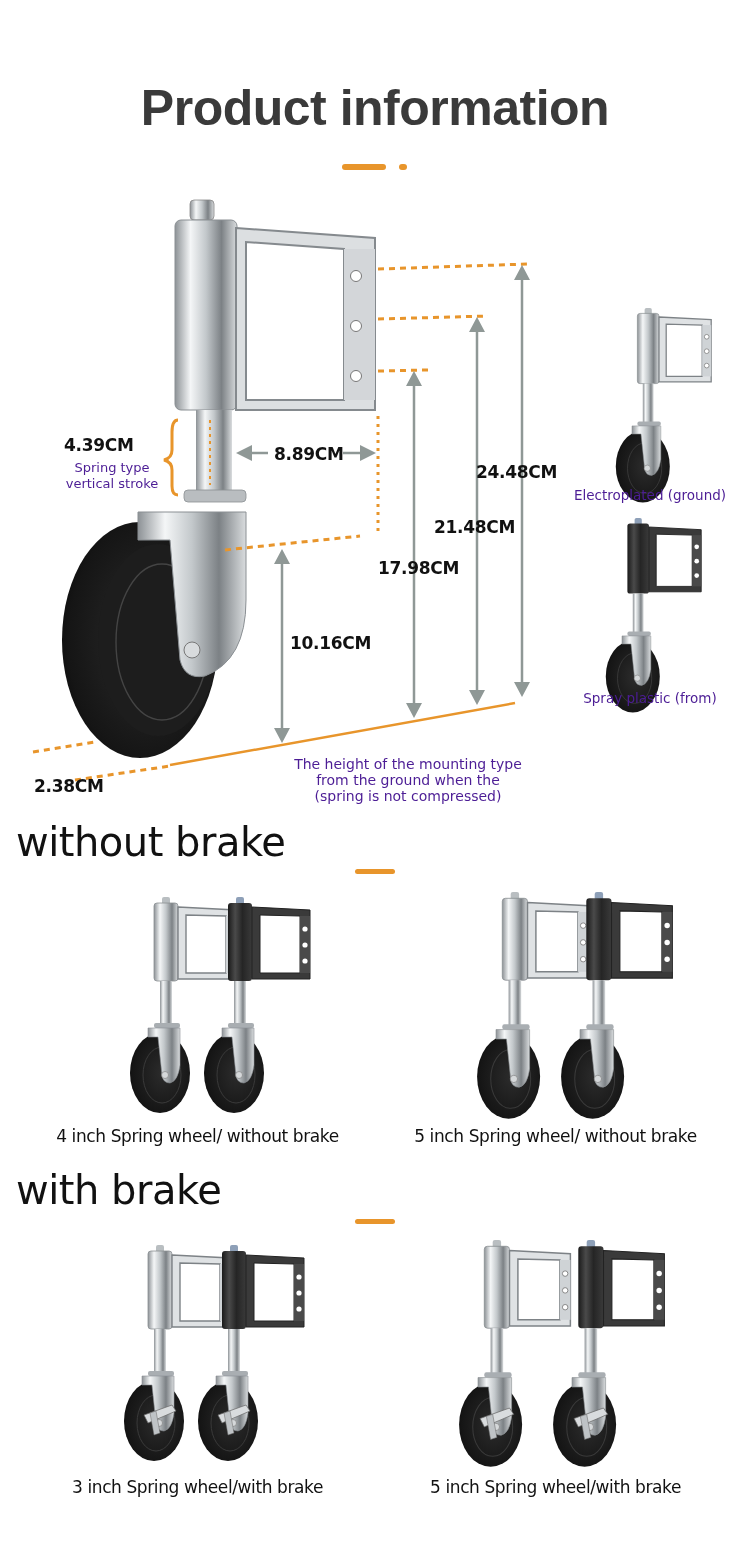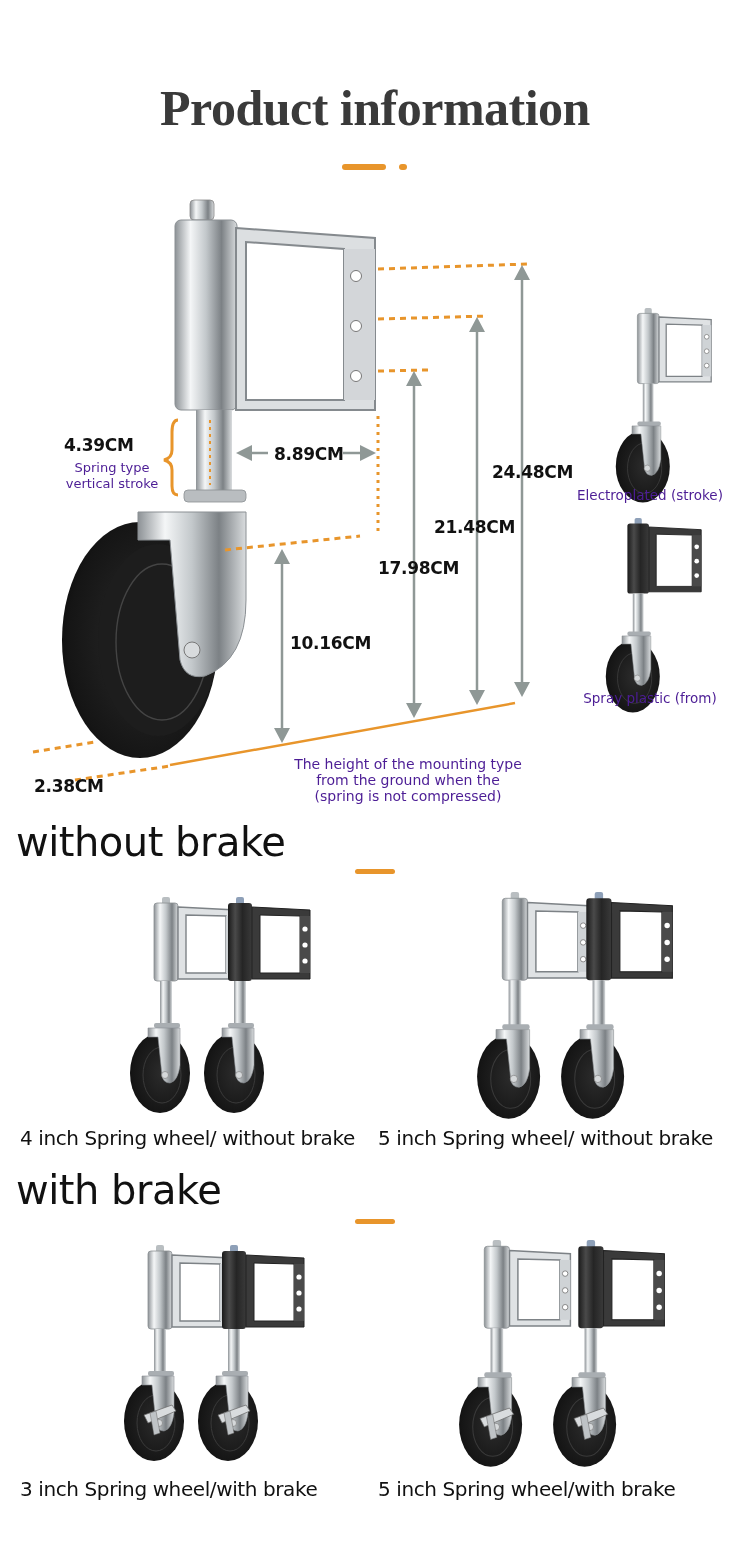--- a/index.html
+++ b/index.html
@@ -1,28 +1,28 @@
 <!DOCTYPE html>
 <html><head>
 <meta charset="utf-8">
 <style>
   * { margin: 0; padding: 0; box-sizing: border-box; }
   html, body { width: 750px; height: 1556px; background: #ffffff; overflow: hidden; }
   body { position: relative; font-family: "Liberation Sans", "DejaVu Sans", sans-serif; color: #111; }
   .abs { position: absolute; }
   .title {
     left: 0; width: 750px; top: 78px; text-align: center;
-    font-family: Liberation Serif, serif; font-weight: bold;
+    font-family: Liberation Sans, sans-serif; font-weight: bold;
     font-size: 50px; color: #3a3a3a; letter-spacing: -0.5px; line-height: 60px;
   }
   .accent-bar { background: #e8952b; border-radius: 3px; height: 6px; }
   .dim-label { font-family: "DejaVu Sans", sans-serif; font-weight: bold; color: #111; font-size: 17px; white-space: nowrap; letter-spacing: -0.3px; }
   .small-text { font-family: "DejaVu Sans", sans-serif; font-size: 13px; color: #4c1d95; text-align: center; line-height: 16px; white-space: nowrap; }
   .section-title { left: 16px; width: 750px; text-align: left; font-family: "DejaVu Sans", sans-serif; font-size: 40px; color: #111; line-height: 44px; letter-spacing: -0.5px; }
-  .caption { font-family: "DejaVu Sans", sans-serif; font-size: 20px; color: #111; text-align: left; white-space: nowrap; letter-spacing: -0.4px; }
+  .caption { font-family: "DejaVu Sans", sans-serif; font-size: 17px; color: #111; text-align: center; white-space: nowrap; letter-spacing: -0.4px; }
   svg { position: absolute; left: 0; top: 0; overflow: visible; }
 </style>
 </head>
 <body>
 
 <svg width="0" height="0">
   <defs>
     <linearGradient id="chromeGrad" x1="0" x2="1" y1="0" y2="0">
       <stop offset="0" stop-color="#8d9296"></stop>
       <stop offset="0.25" stop-color="#f4f6f7"></stop>
@@ -153,30 +153,30 @@
   </g>
   <g transform="translate(622,518) scale(0.9)">
     <use href="#gateWheelBlack"></use>
   </g>
 </svg>
 
 <div class="abs dim-label" style="left:64px; top:435px;">4.39CM</div>
 <div class="abs small-text" style="left:62px; top:460px; width:100px;">Spring type</div>
 <div class="abs small-text" style="left:62px; top:476px; width:100px;">vertical stroke</div>
 <div class="abs dim-label" style="left:274px; top:444px;">8.89CM</div>
-<div class="abs dim-label" style="left:492px; top:462px;">24.48CM</div>
+<div class="abs dim-label" style="left:476px; top:462px;">24.48CM</div>
 <div class="abs dim-label" style="left:434px; top:517px;">21.48CM</div>
 <div class="abs dim-label" style="left:378px; top:558px;">17.98CM</div>
 <div class="abs dim-label" style="left:290px; top:633px;">10.16CM</div>
 <div class="abs dim-label" style="left:34px; top:731px;margin-top:45px;">2.38CM</div>
 <div class="abs small-text" style="left:258px; top:756px; width:300px; font-size:14px;">The height of the mounting type</div>
 <div class="abs small-text" style="left:258px; top:772px; width:300px; font-size:14px;">from the ground when the</div>
 <div class="abs small-text" style="left:258px; top:788px; width:300px; font-size:14px;">(spring is not compressed)</div>
 
-<div class="abs small-text" style="left:566px; top:487px; width:168px; font-size:13.5px;">Electroplated (stroke)</div>
+<div class="abs small-text" style="left:566px; top:487px; width:168px; font-size:13.5px;">Electroplated (ground)</div>
 <div class="abs small-text" style="left:566px; top:690px; width:168px; font-size:13.5px;">Spray plastic (from)</div>
 
 <div class="abs section-title" style="top:820px;">without brake</div>
 <div class="abs accent-bar" style="left:355px; top:869px; width:40px; height:5px;"></div>
 
 <svg width="750" height="1556">
   <g>
     <g transform="translate(148,897)">
         <use href="#gateWheelSilver"></use>
       </g>

